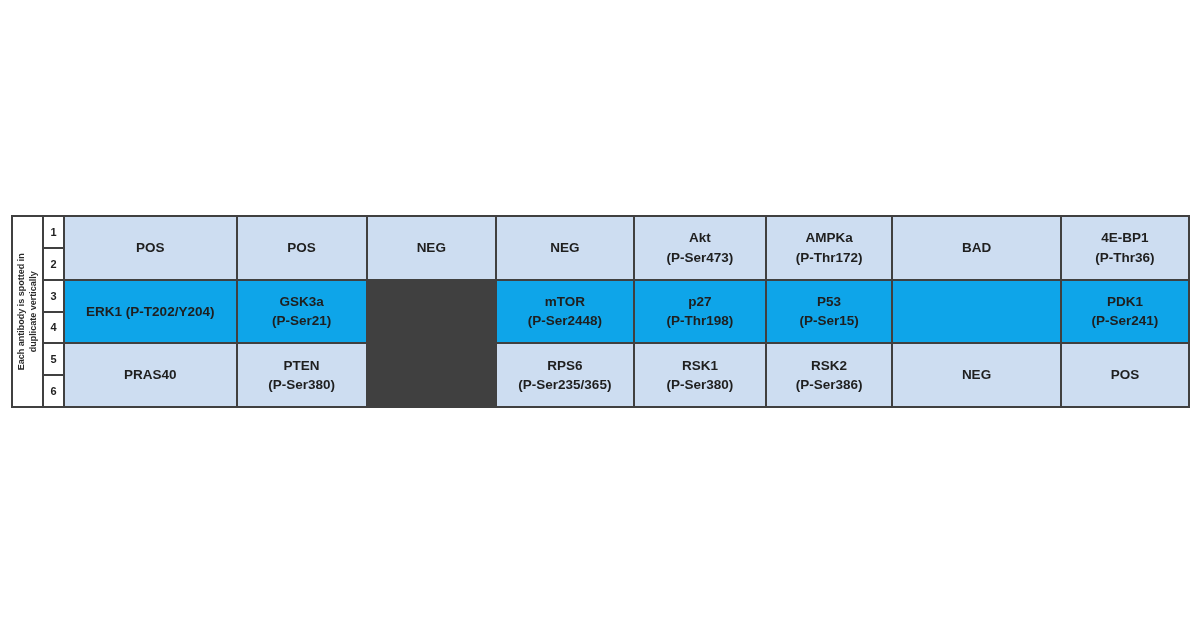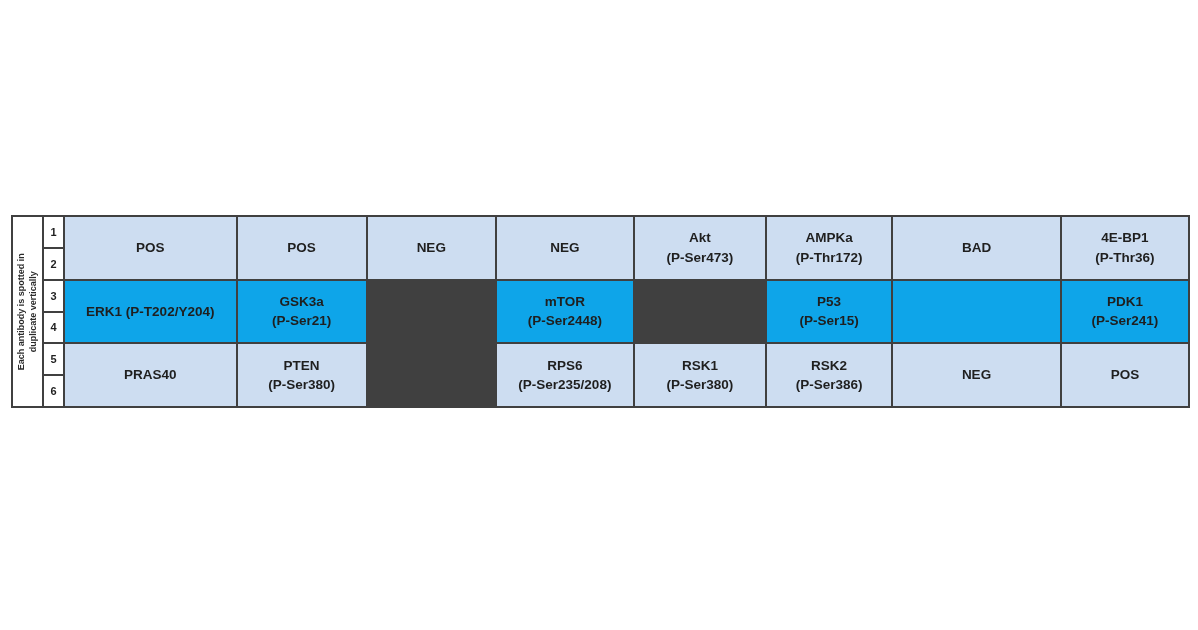--- a/index.html
+++ b/index.html
@@ -129,41 +129,45 @@
         <div>ERK1 (P-T202/Y204)</div>
       </div>
       <div class="cell plain" style="grid-area:3/4/5/5">
         <div>GSK3a</div>
           <div>(P-Ser21)</div>
       </div>
       <div class="cell plain" style="grid-area:3/6/5/7">
         <div>mTOR</div>
           <div>(P-Ser2448)</div>
       </div>
+      <div class="cell plain" style="grid-area:3/7/5/8">
+        <div>p27</div>
+          <div>(P-Thr198)</div>
+      </div>
       <div class="cell plain" style="grid-area:3/8/5/9">
         <div>P53</div>
           <div>(P-Ser15)</div>
       </div>
       <div class="cell plain" style="grid-area:3/9/5/10">
       </div>
       <div class="cell plain" style="grid-area:3/10/5/11">
         <div>PDK1</div>
           <div>(P-Ser241)</div>
       </div>
 
       <div class="cell shaded" style="grid-area:5/3/7/4">
         <div>PRAS40</div>
       </div>
       <div class="cell shaded" style="grid-area:5/4/7/5">
         <div>PTEN</div>
           <div>(P-Ser380)</div>
       </div>
       <div class="cell shaded" style="grid-area:5/6/7/7">
         <div>RPS6</div>
-          <div>(P-Ser235/208)</div>
+          <div>(P-Ser235/365)</div>
       </div>
       <div class="cell shaded" style="grid-area:5/7/7/8">
         <div>RSK1</div>
           <div>(P-Ser380)</div>
       </div>
       <div class="cell shaded" style="grid-area:5/8/7/9">
         <div>RSK2</div>
           <div>(P-Ser386)</div>
       </div>
       <div class="cell shaded" style="grid-area:5/9/7/10">

